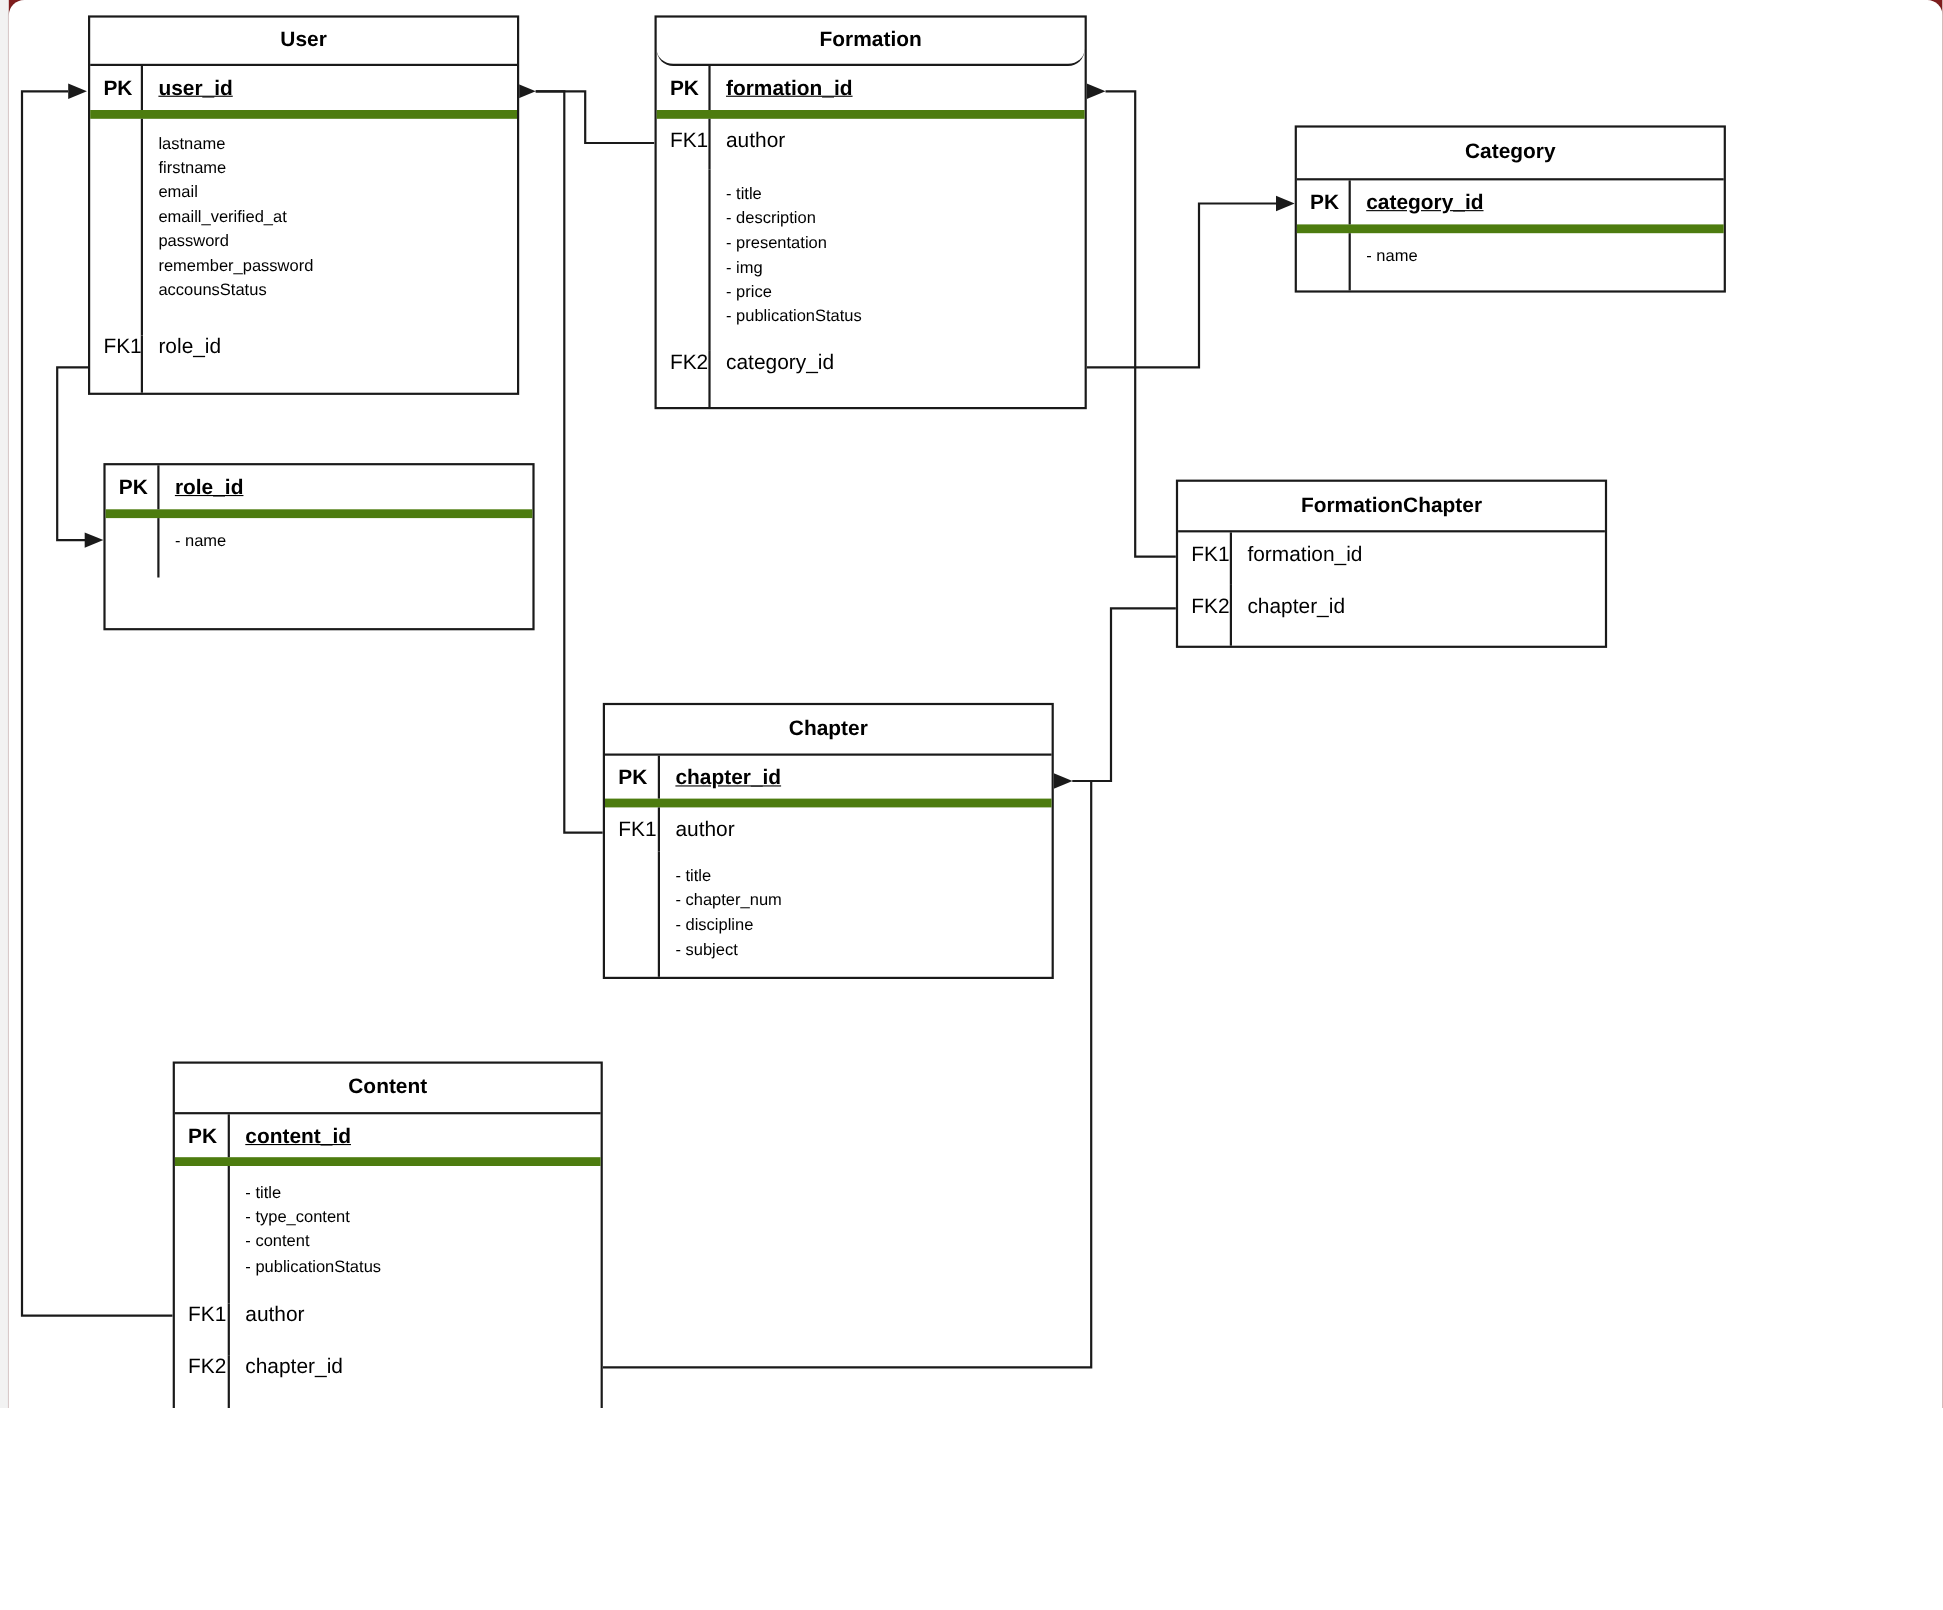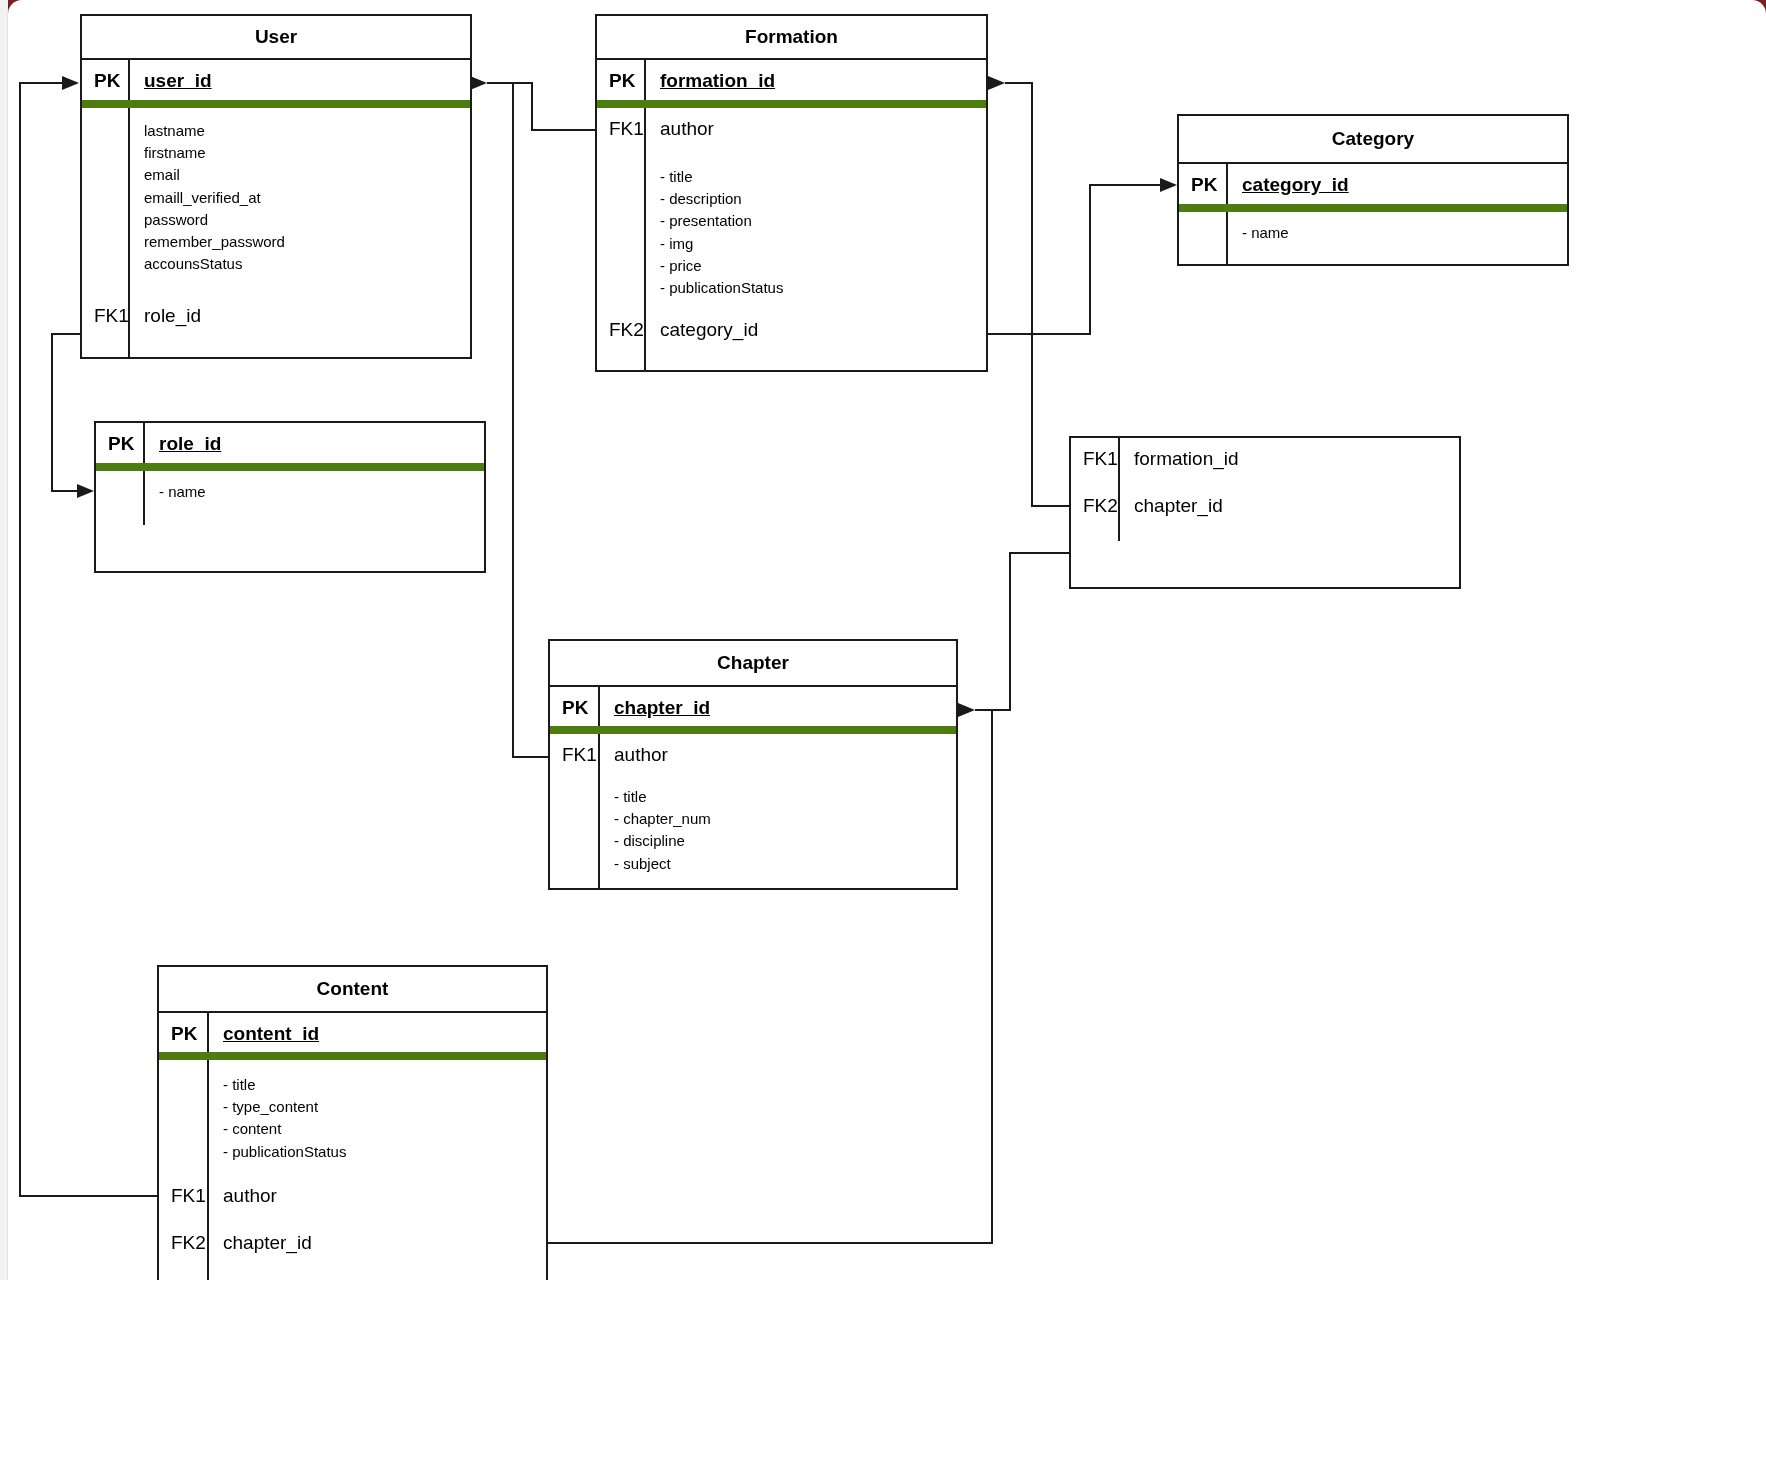--- a/index.html
+++ b/index.html
@@ -199,21 +199,21 @@
         </ul>
       </div>
     </div>
     <div class="row" style="height:52px;">
       <div class="key-cell" style="width:48px; padding-top:0;">FK1</div>
       <div class="field-cell" style="padding-top:0;">role_id</div>
     </div>
   </div>
 
   <div class="entity" style="left:595px; top:14px; width:393px; height:358px;">
-    <div class="entity-title" style="height:44px;">Formation</div>
+    <div class="entity-title" style="height:44px;border-radius:15px;">Formation</div>
     <div class="row bordered" style="height:48px;">
       <div class="key-cell pk" style="width:49px;">PK</div>
       <div class="field-cell pkname">formation_id</div>
     </div>
     <div class="row" style="height:46px;">
       <div class="key-cell" style="width:49px;">FK1</div>
       <div class="field-cell">author</div>
     </div>
     <div class="row" style="height:165px;">
       <div class="key-cell" style="width:49px;"></div>
@@ -259,20 +259,21 @@
       <div class="key-cell" style="width:49px;"></div>
       <div class="field-cell">
         <ul class="attr-list">
           <li>- <span>name</span></li>
         </ul>
       </div>
     </div>
   </div>
 
   <div class="entity" style="left:1069px; top:436px; width:392px; height:153px;">
+    <div class="entity-title" style="height:46px;">FormationChapter</div>
     <div class="row" style="height:47px;">
       <div class="key-cell" style="width:49px;">FK1</div>
       <div class="field-cell">formation_id</div>
     </div>
     <div class="row" style="height:56px;">
       <div class="key-cell" style="width:49px;">FK2</div>
       <div class="field-cell">chapter_id</div>
     </div>
   </div>
 

